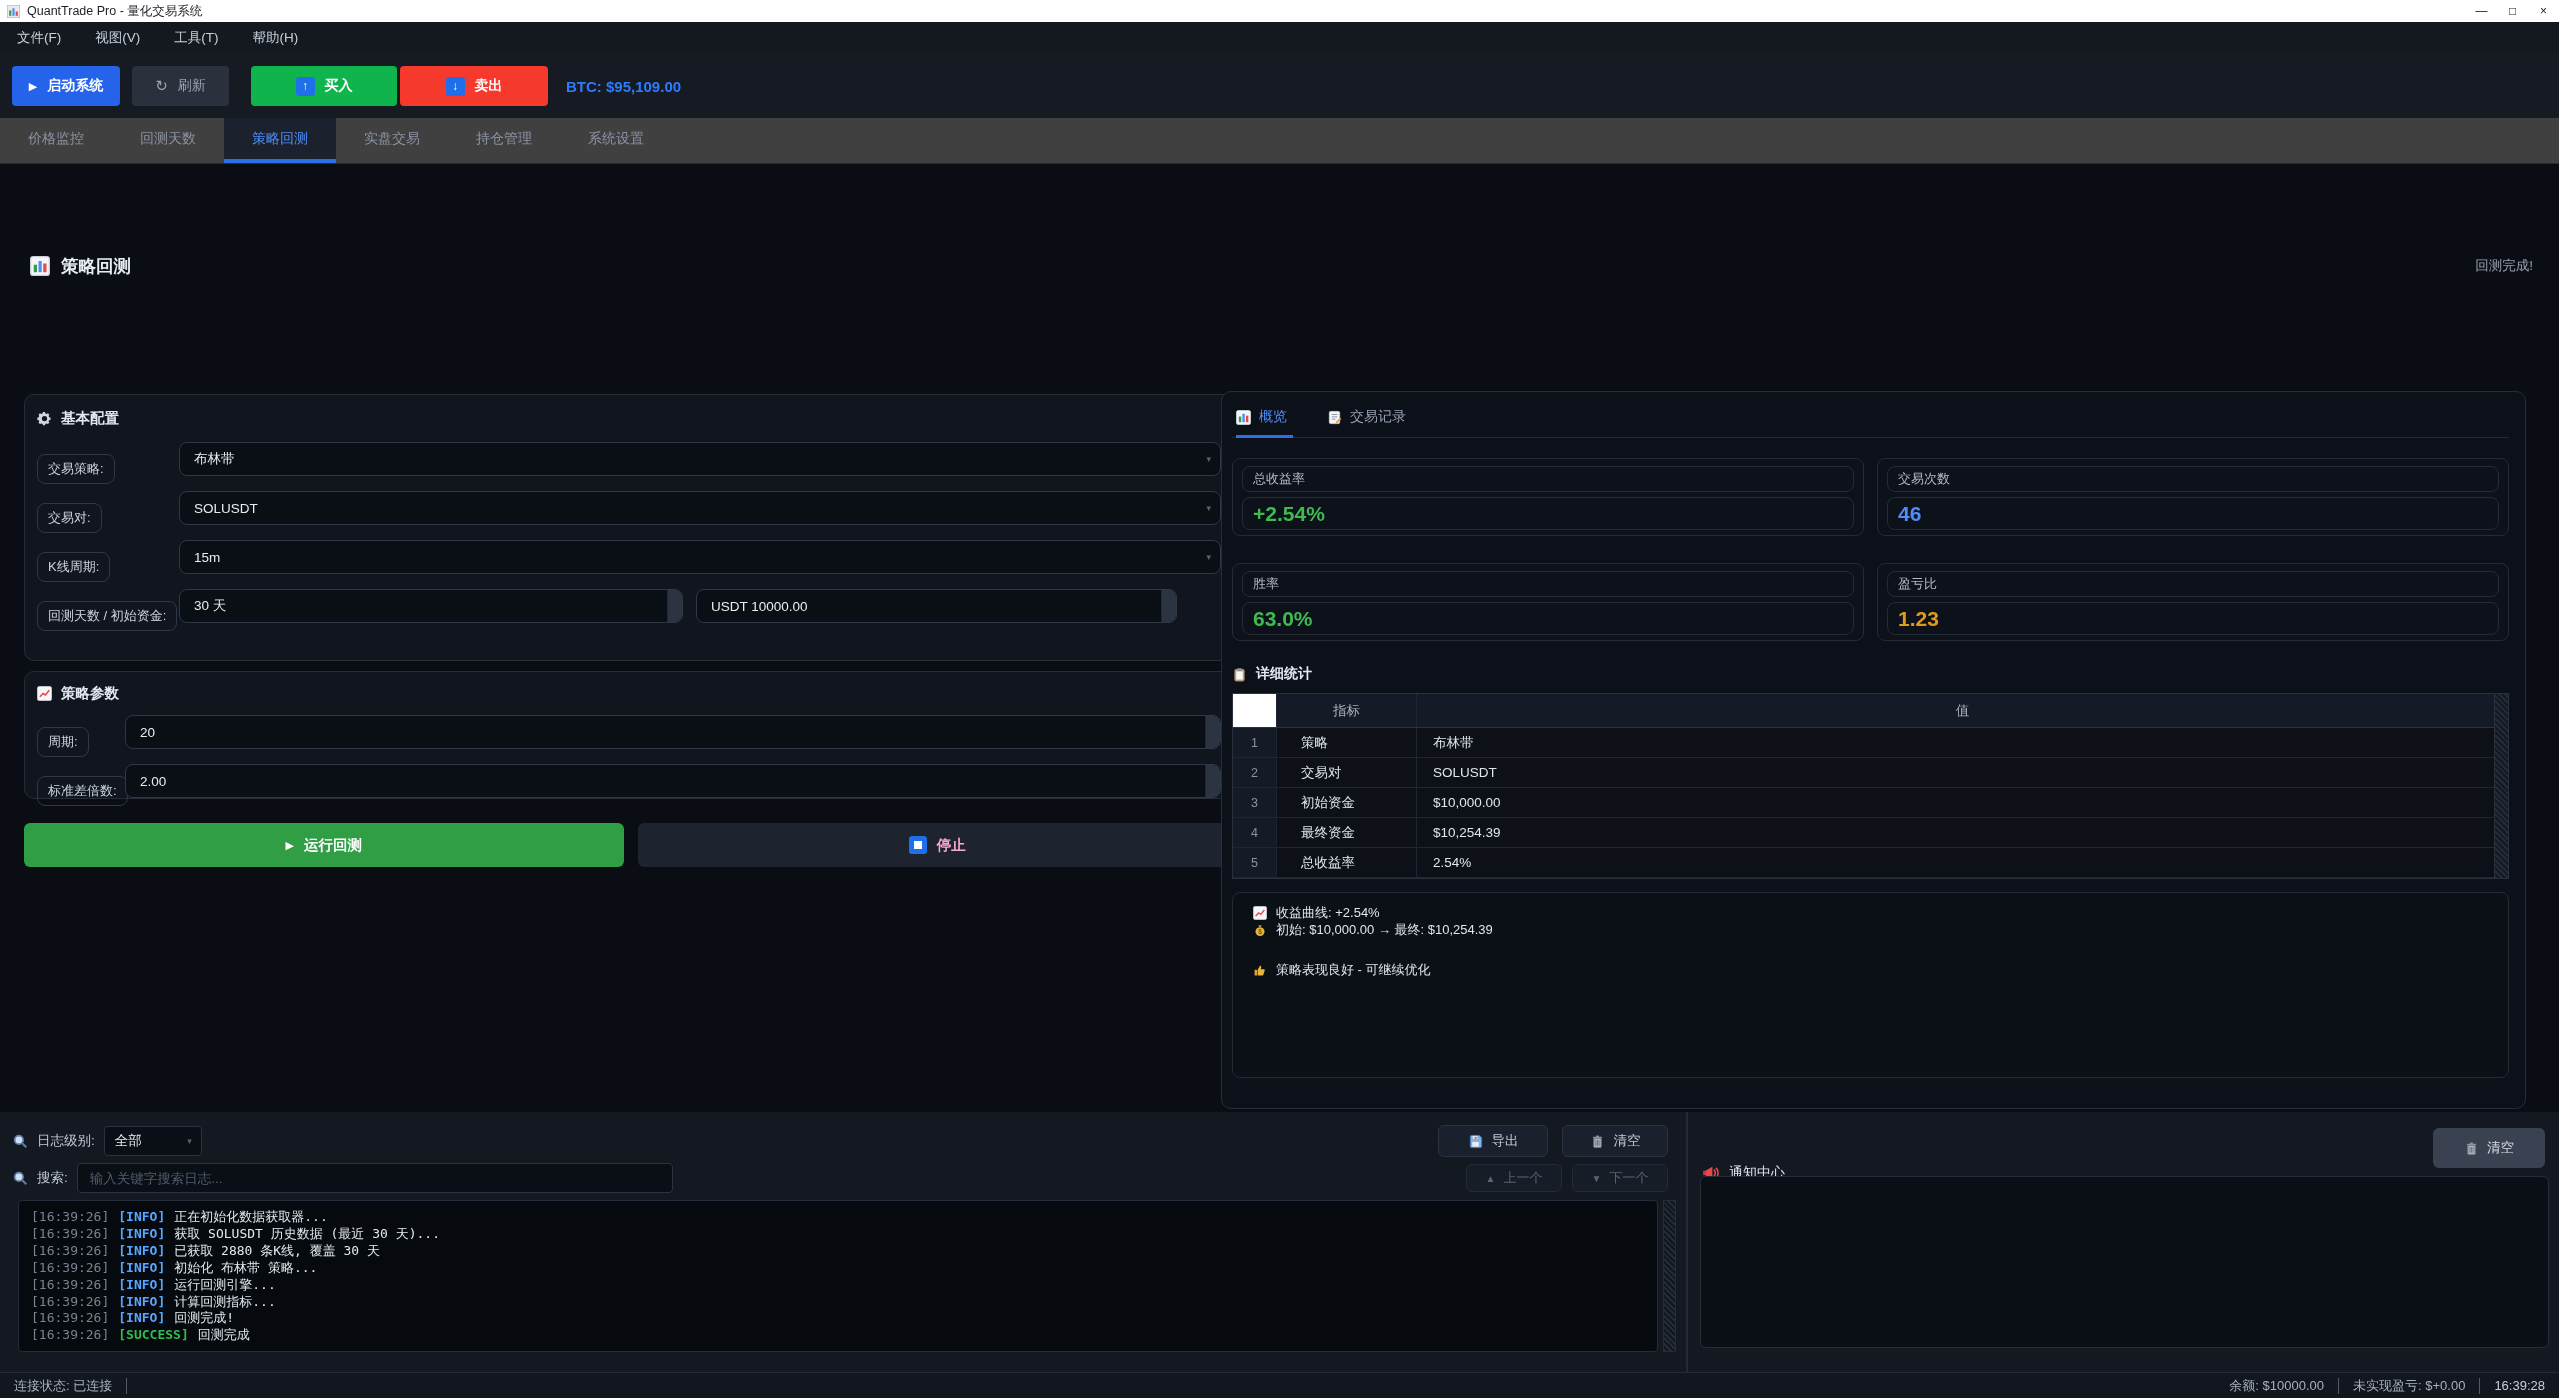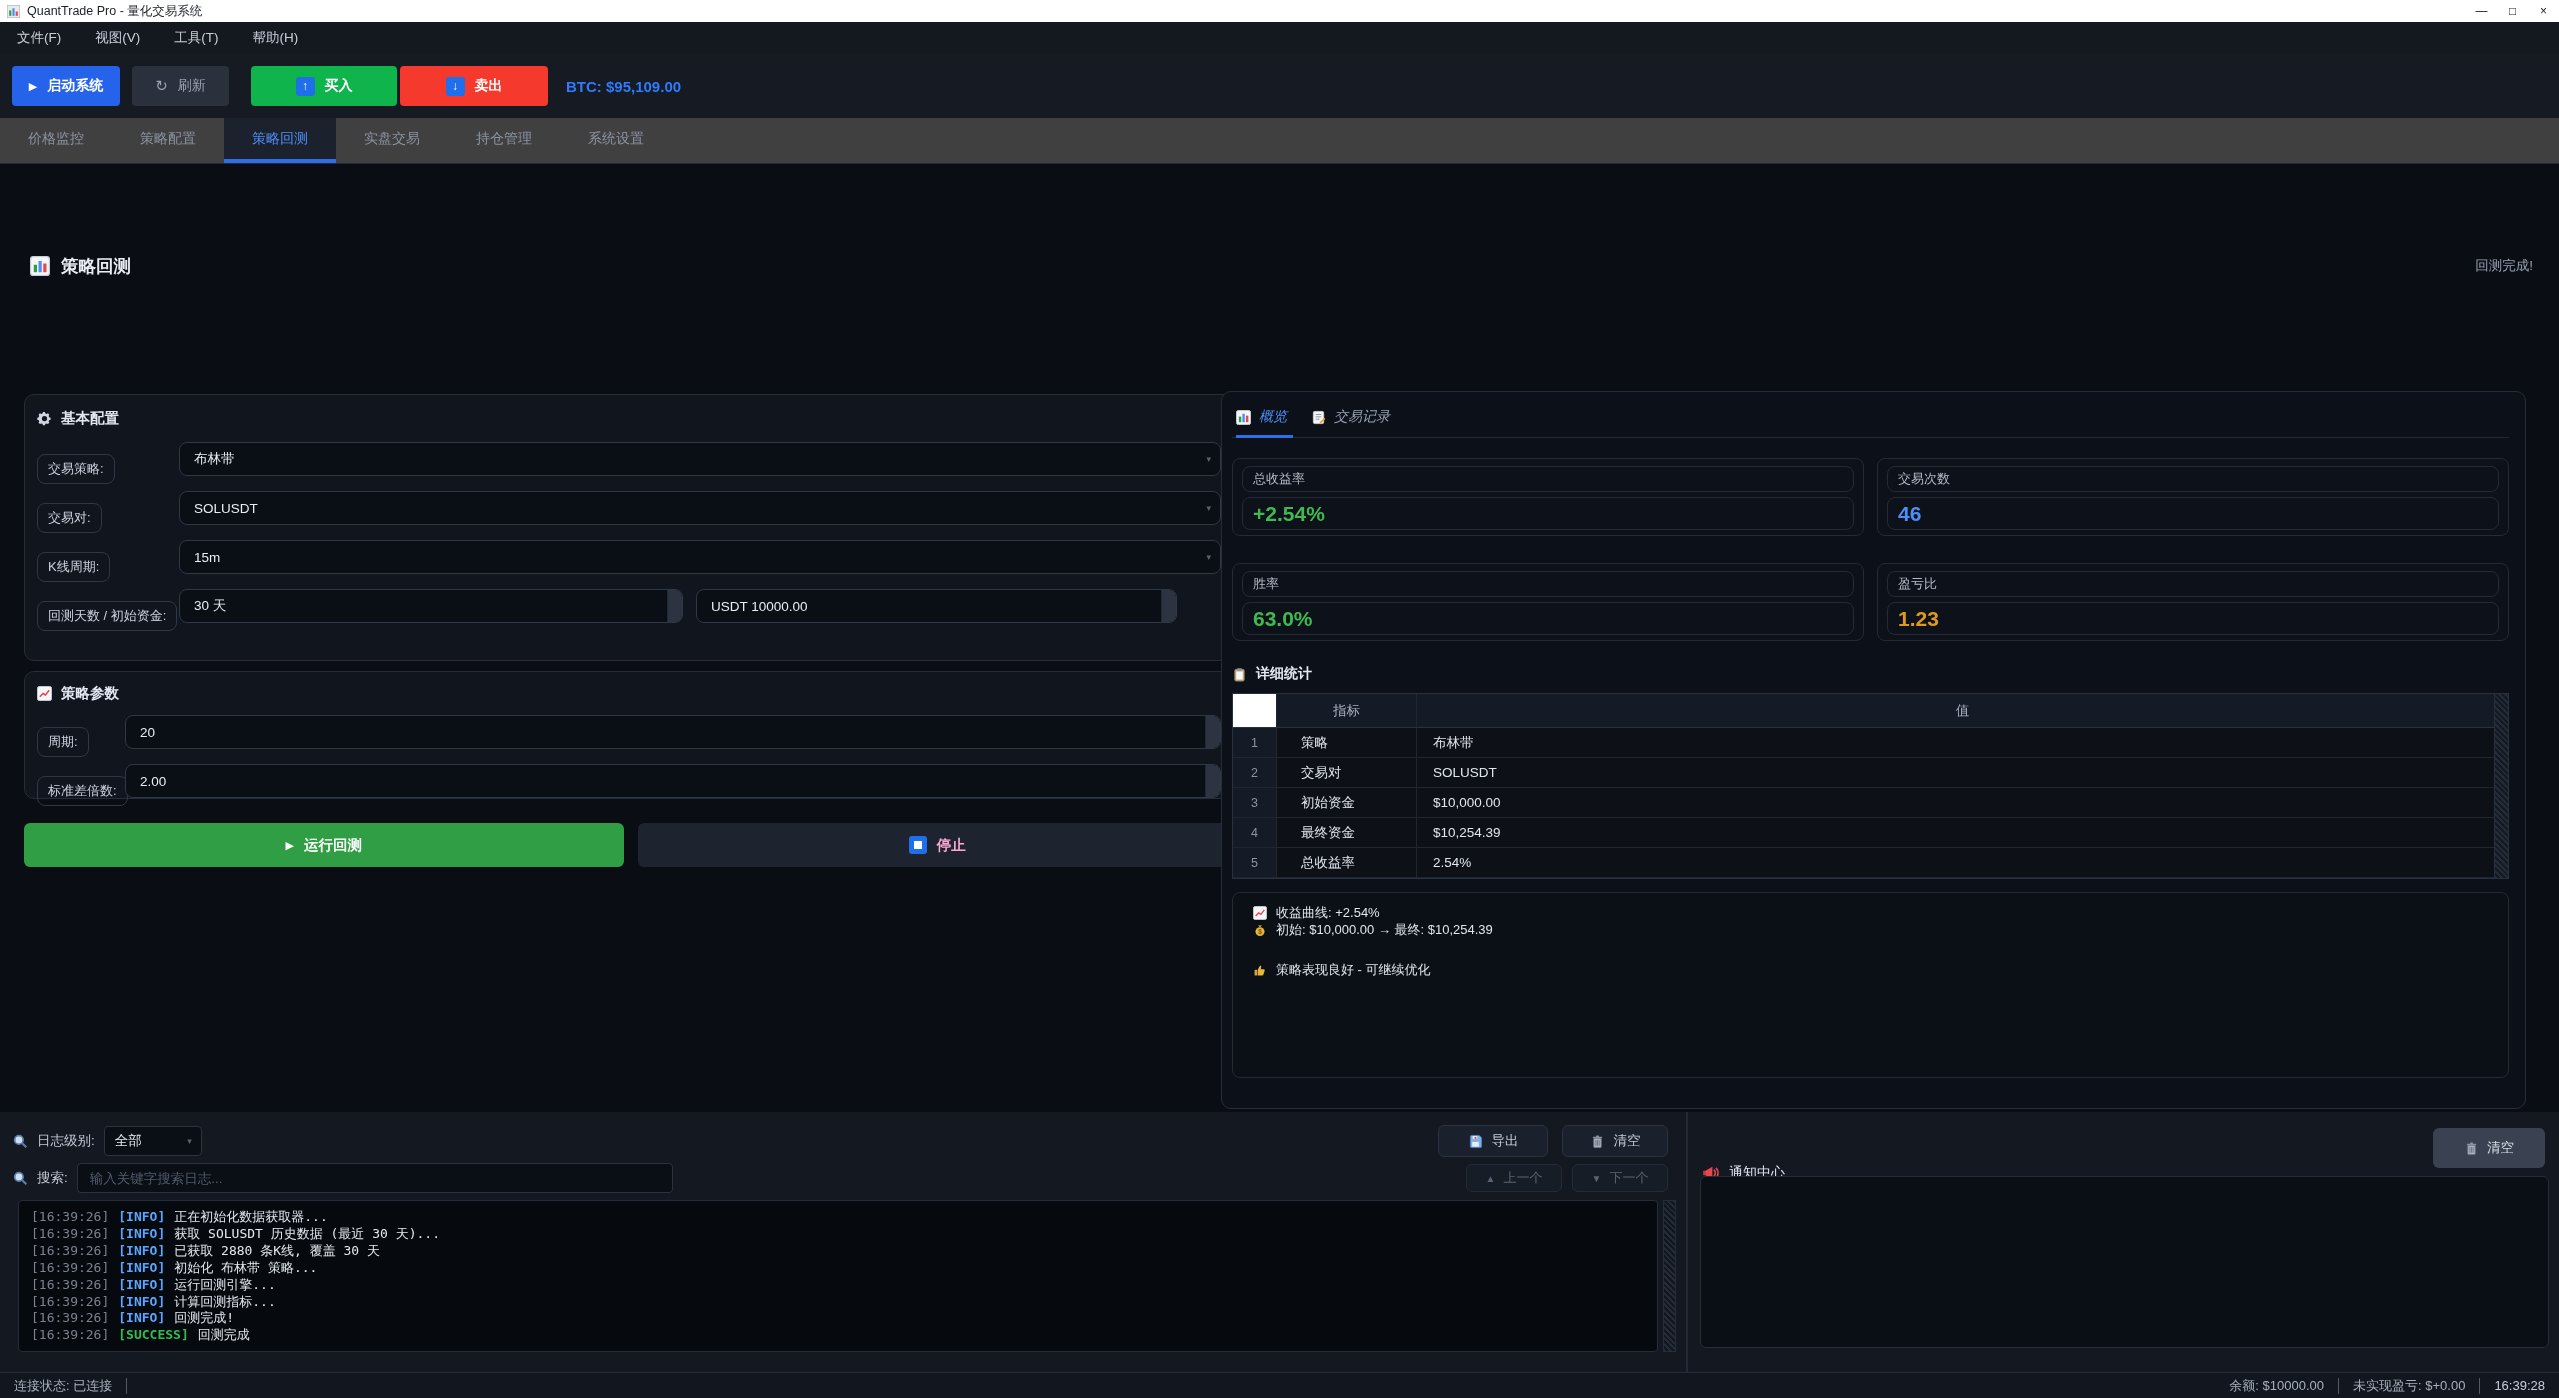--- a/index.html
+++ b/index.html
@@ -74,21 +74,21 @@
     font-weight:700; display:flex; align-items:center; justify-content:center; gap:10px; cursor:pointer; }
   .btn.run { background:#2f9e44; color:#fff; }
   .btn.stop { background:#1d2430; color:#f9a8d4; }
   .stop-icon { width:18px; height:18px; background:#1f6feb; border-radius:3px;
     display:flex; align-items:center; justify-content:center; }
   .stop-icon i { display:block; width:8px; height:8px; background:#fff; }
 
   
   .right-card { position:absolute; top:227px; left:1221px; width:1305px; height:718px;
     background:#0c1018; border:1px solid #262d3a; border-radius:10px; padding:8px 16px 0 10px; }
-  .rtabs { display:flex; gap:18px; border-bottom:1px solid #232a37; padding-left:4px;font-style:italic; }
+  .rtabs { display:flex; gap:34px; border-bottom:1px solid #232a37; padding-left:4px; }
   .rtab { display:flex; align-items:center; gap:8px; font-size:14px; color:#98a1b3;
     padding:8px 6px 9px 0; border-bottom:3px solid transparent; margin-bottom:-1px; cursor:pointer; }
   .rtab.active { color:#4f8ef7; border-bottom-color:#2e6fe8; }
   .stats-grid { margin-top:20px; display:grid; grid-template-columns:1fr 1fr; column-gap:13px; row-gap:27px; }
   .stat { height:78px; border:1px solid #242b37; border-radius:8px; background:#0d1119; padding:7px 9px; }
   .stat-label { height:26px; border:1px solid #242b37; border-radius:8px; display:flex; align-items:center;
     padding:0 10px; font-size:13px; color:#b4bcca; }
   .stat-value { margin-top:5px; height:33px; border:1px solid #242b37; border-radius:8px; display:flex;
     align-items:center; padding:0 10px; font-size:21px; font-weight:700; }
   .c-green { color:#3fb950; } .c-blue { color:#4f8ef7; } .c-orange { color:#e09a1a; }
@@ -204,21 +204,21 @@
     </button>
     <button class="tb sell">
       <span class="sqicon">↓</span>
       <span>卖出</span>
     </button>
     <span class="btc">BTC: $95,109.00</span>
   </div>
 
   <div class="tabbar">
     <span class="tab">价格监控</span>
-    <span class="tab">策略配置</span>
+    <span class="tab">回测天数</span>
     <span class="tab active">策略回测</span>
     <span class="tab">实盘交易</span>
     <span class="tab">持仓管理</span>
     <span class="tab">系统设置</span>
   </div>
 
   <div class="page">
 
     <div class="page-header">
       <svg width="20" height="20" viewBox="0 0 16 16">

